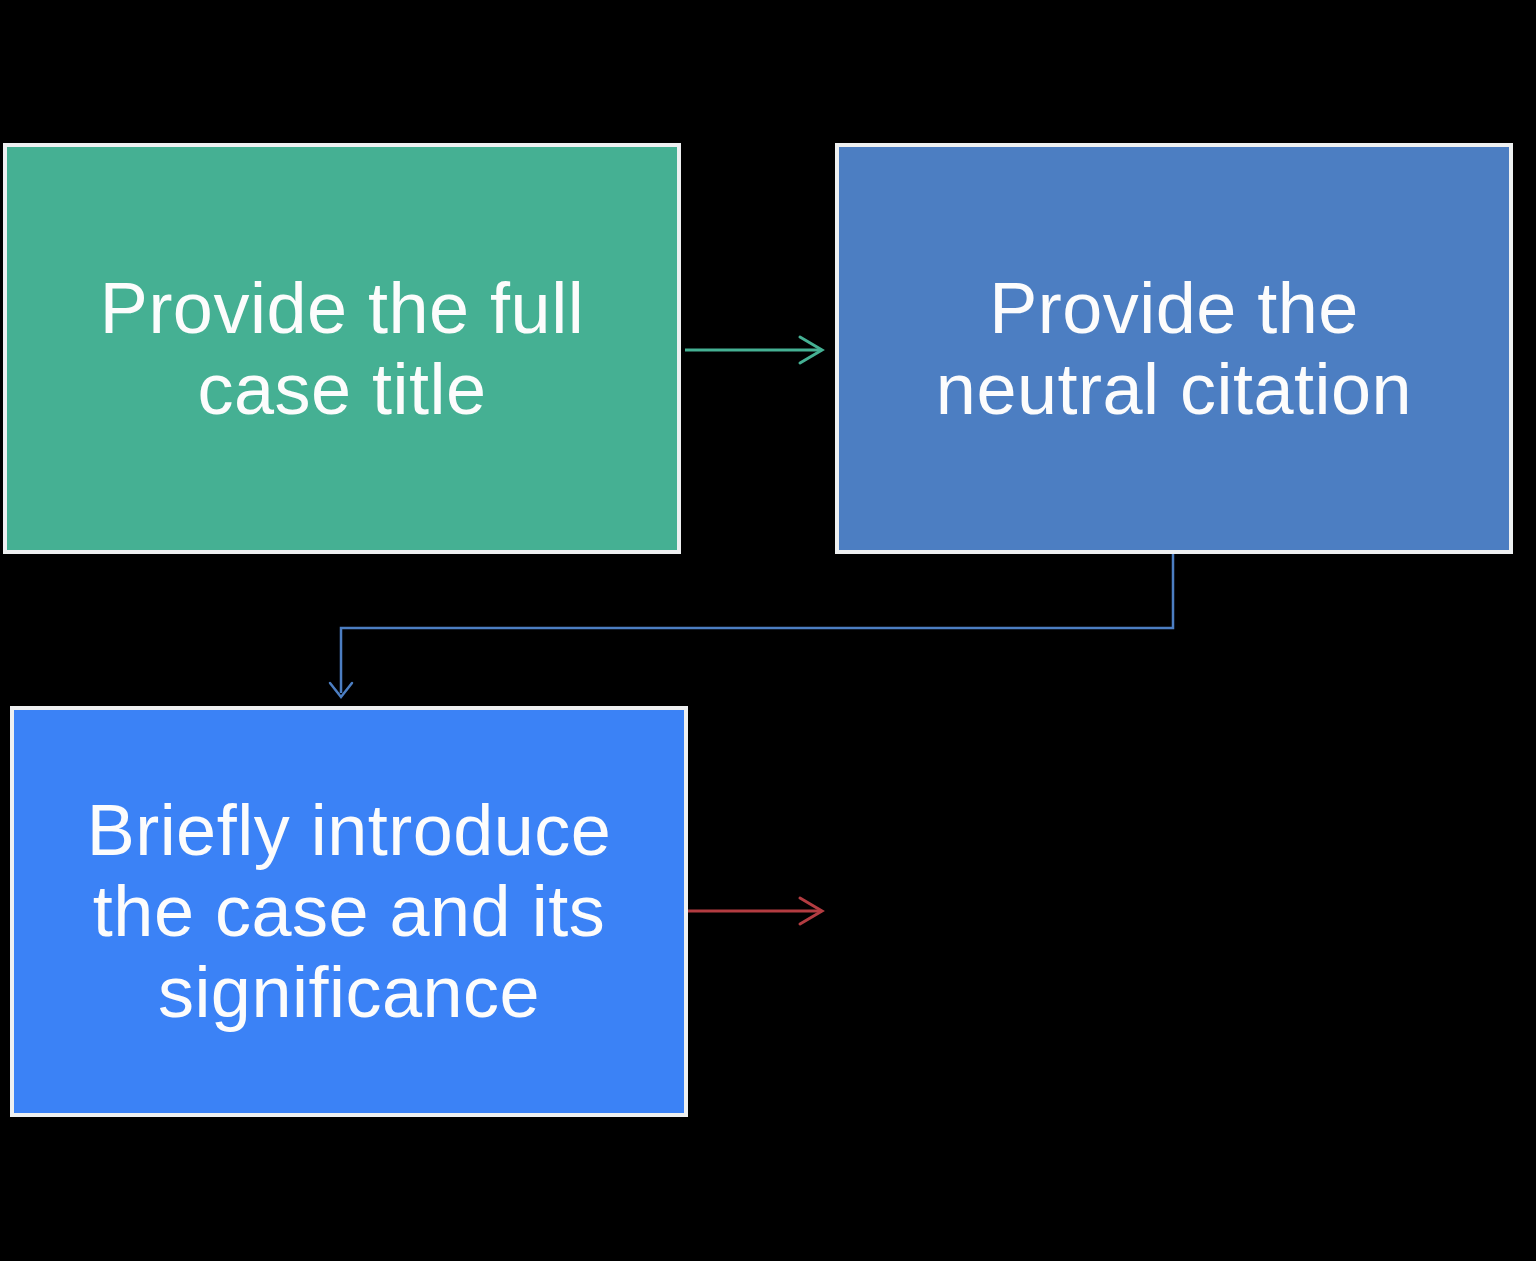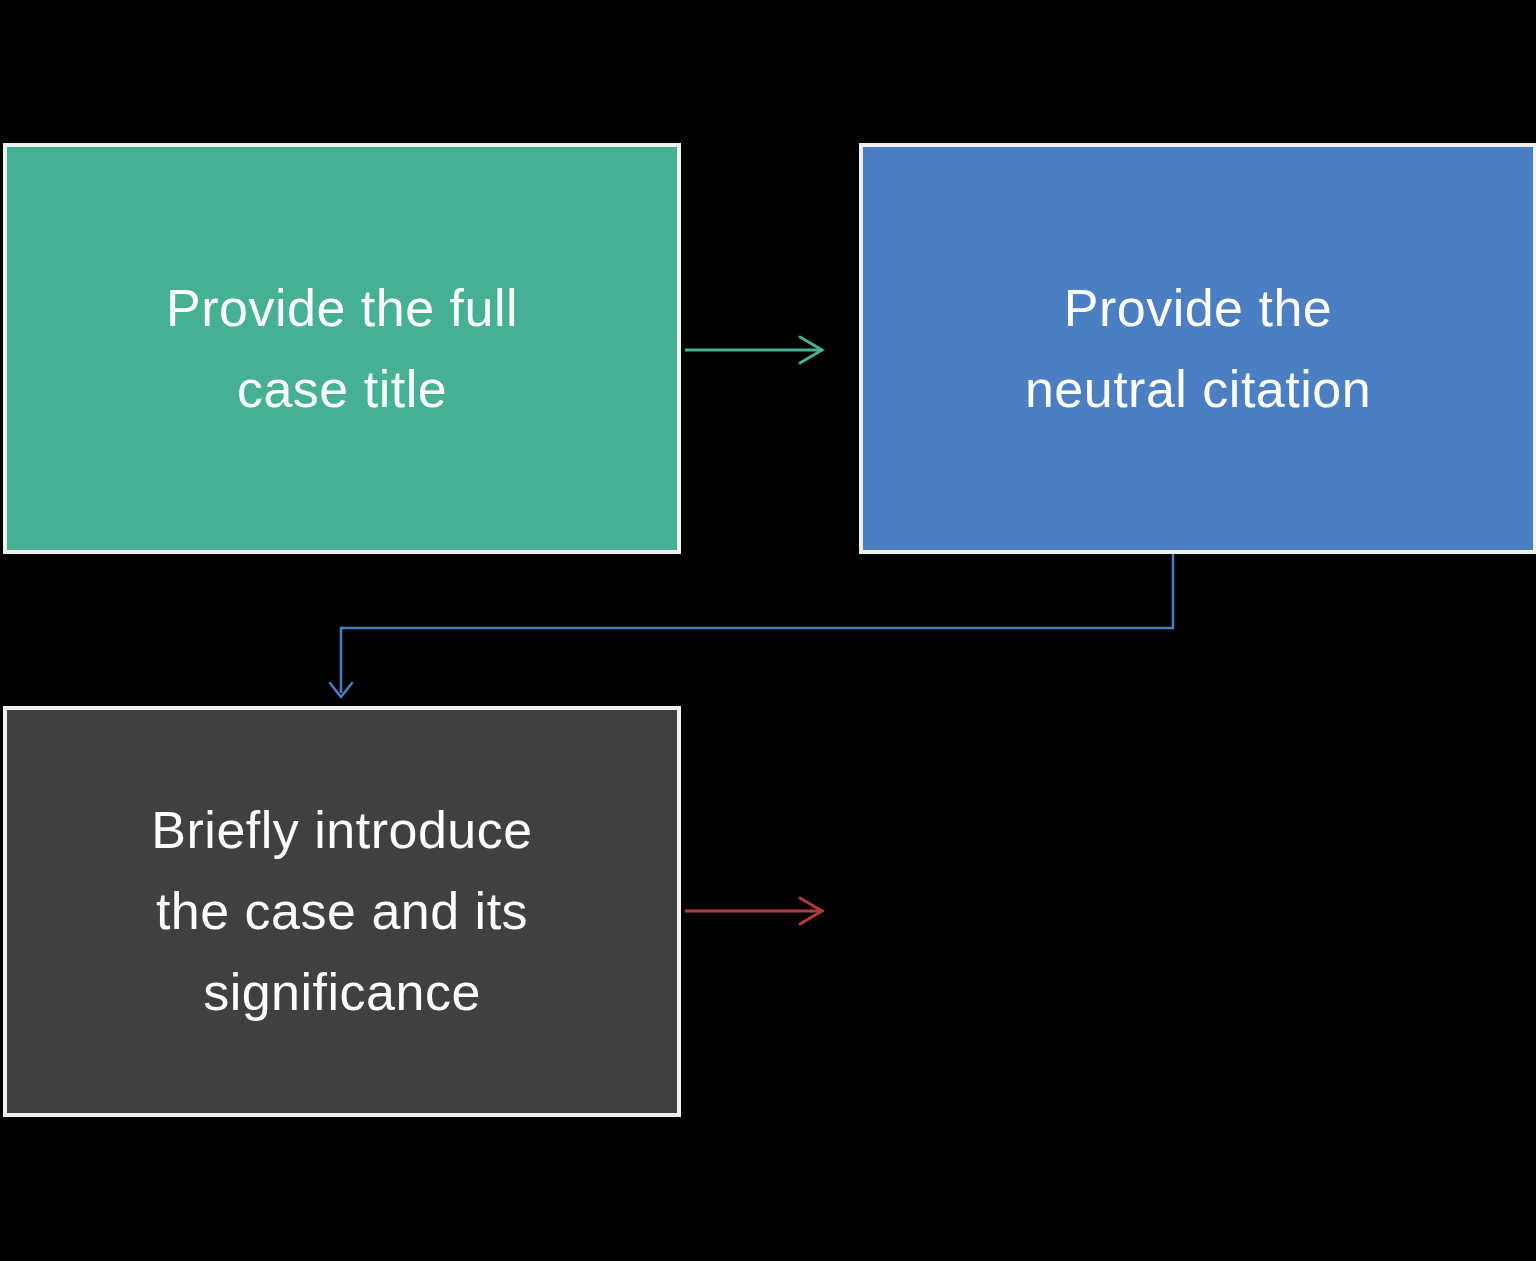--- a/index.html
+++ b/index.html
@@ -27,28 +27,28 @@
     height: 411px;
     box-sizing: border-box;
     border: 4px solid #EEF0F1;
     display: flex;
     align-items: center;
     justify-content: center;
     text-align: center;
   }
   .node .label {
     white-space: pre-line;
-    font-size: 52px;
+    font-size: 72px;
     line-height: 81px;
     font-weight: 300;
     letter-spacing: 0.5px;
     padding: 0 10px;
   }
   #node-1 { left: 3px;   top: 143px; }
-  #node-2 { left: 859px; top: 143px; }
+  #node-2 { left: 835px; top: 143px; }
   #node-3 { left: 3px;   top: 706px; }
   #node-4 { left: 835px; top: 706px; }
 </style>
 </head>
 <body>
 
 <div class="canvas" style="background-color: rgb(0, 0, 0); color: rgb(252, 252, 252);">
 
   <svg class="connectors" viewBox="0 0 1536 1261" xmlns="http://www.w3.org/2000/svg">
 
@@ -71,20 +71,20 @@
   <div class="node" id="node-1" style="background-color: rgb(69, 176, 147); border-color: rgb(238, 240, 241);">
     <div class="label">Provide the full
 case title</div>
   </div>
 
   <div class="node" id="node-2" style="background-color: rgb(76, 126, 194); border-color: rgb(238, 240, 241);">
     <div class="label">Provide the
 neutral citation</div>
   </div>
 
-  <div class="node" id="node-3" style="background-color: #404040; border-color: rgb(238, 240, 241);">
+  <div class="node" id="node-3" style="background-color: #3b82f6; border-color: rgb(238, 240, 241); margin-left: 7px;">
     <div class="label">Briefly introduce
 the case and its
 significance</div>
   </div>
 
 
 </div>
 
 </body></html>

